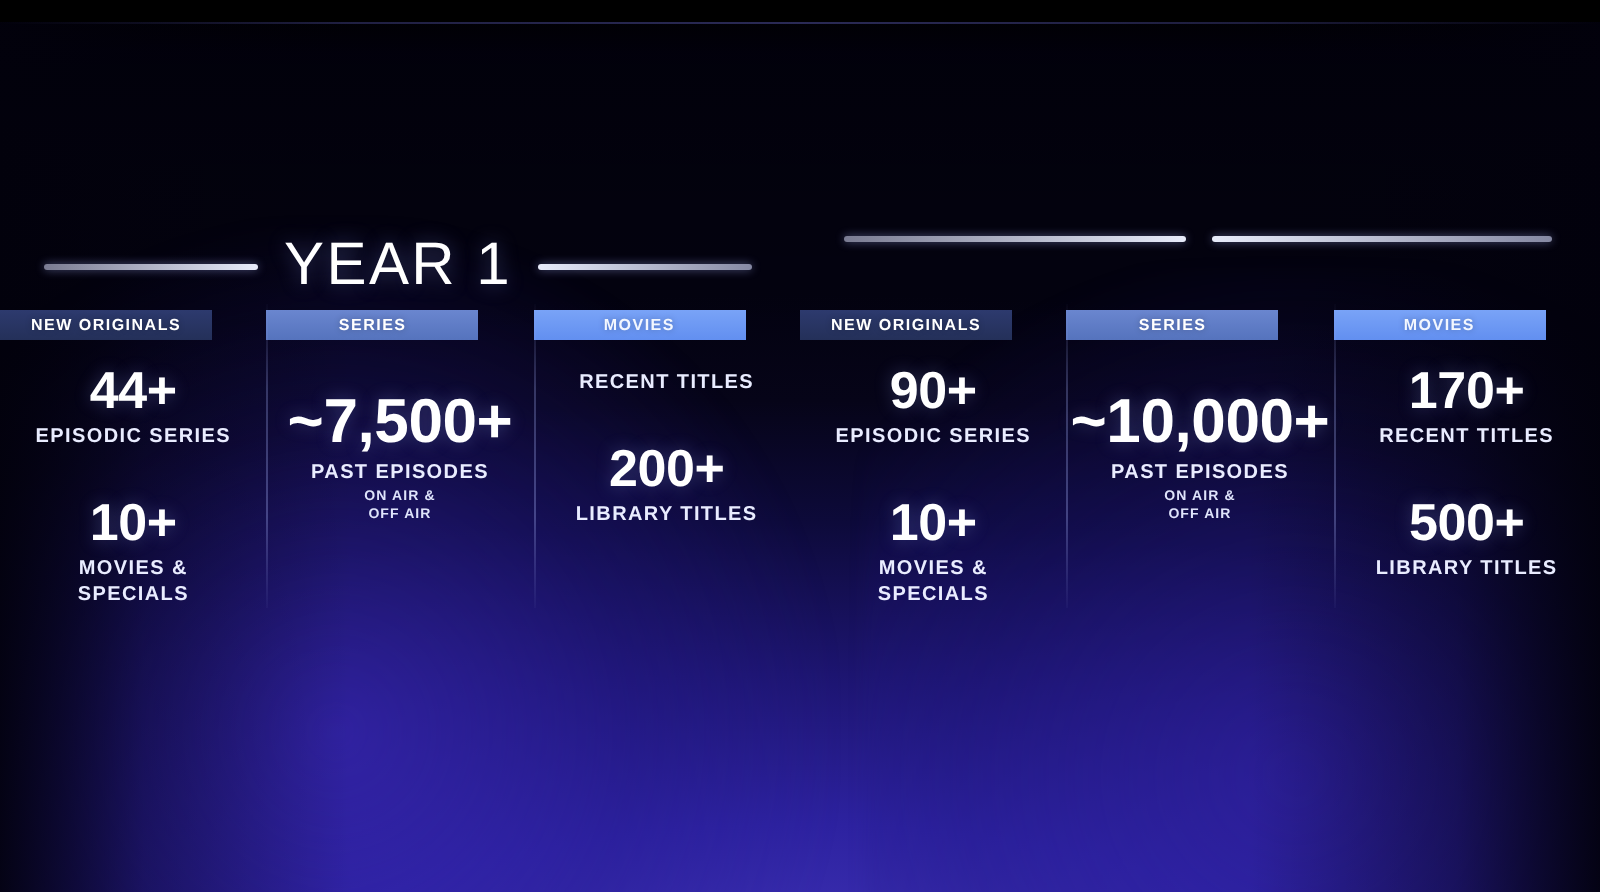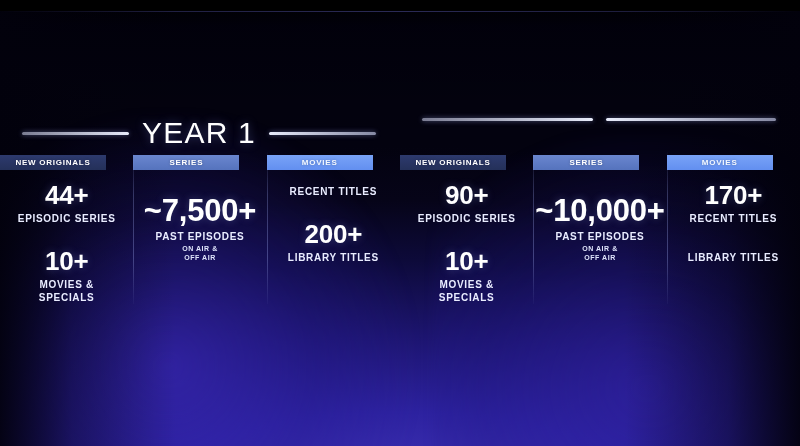--- a/index.html
+++ b/index.html
@@ -222,20 +222,21 @@
             </div>
           </div>
           <div class="col">
             <div class="cat-bar tone-bright">MOVIES</div>
             <div class="stats layout-two">
               <div class="stat">
                 <div class="stat-value">170+</div>
                 <div class="stat-label">RECENT TITLES</div>
               </div>
               <div class="stat">
+                <div class="stat-value">500+</div>
                 <div class="stat-label">LIBRARY TITLES</div>
               </div>
             </div>
           </div>
         </div>
       </div>
     </div>
 
 </div>
 

